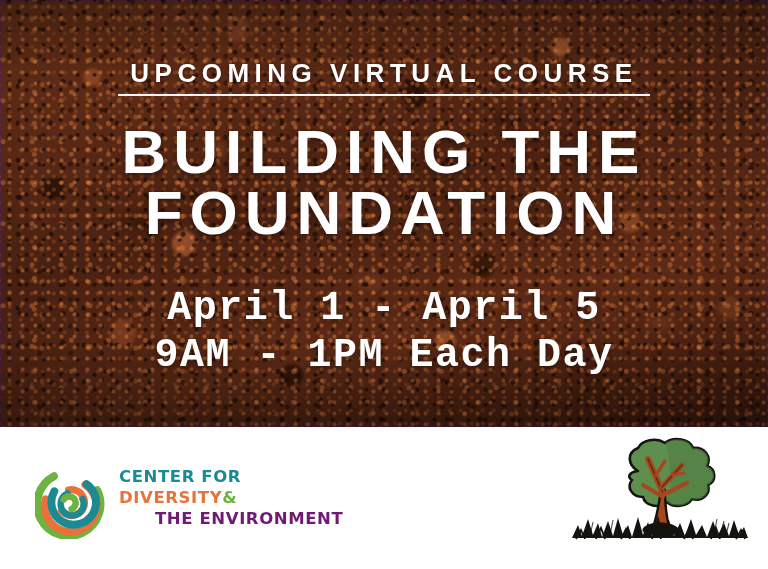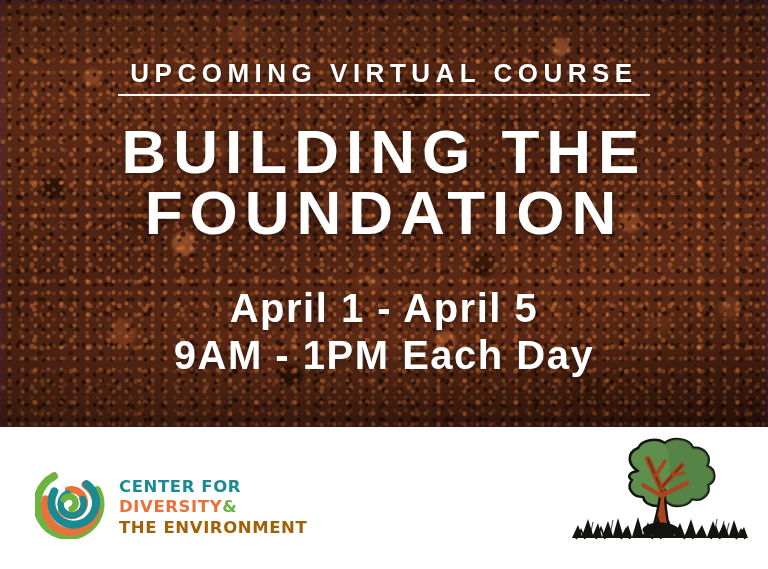--- a/index.html
+++ b/index.html
@@ -140,52 +140,52 @@
     position: absolute;
     top: 285px;
     left: 0;
     right: 0;
     font-size: 40px;
     font-weight: bold;
     line-height: 1.18;
     letter-spacing: 1.5px;
     text-shadow: 0 2px 6px rgba(0,0,0,.40);
   }
-  .details-line { display: block; white-space: nowrap; }
+  .details-line { display: block; white-space: nowrap; font-family: Liberation Mono, monospace; }
 
   
   .footer {
     position: absolute;
     left: 0;
     top: 427px;
     width: 768px;
     height: 142px;
     background: #ffffff;
   }
 
   .brand {
     position: absolute;
     left: 35px;
     top: 40px;
     display: flex;
-    align-items: flex-end;
+    align-items: flex-start;
   }
   .brand-mark { width: 72px; height: 72px; flex: 0 0 auto; }
   .brand-words {
     margin-left: 12px;
     font-family: "DejaVu Sans", sans-serif;
     font-weight: bold;
     font-size: 16.5px;
     line-height: 1.26;
     letter-spacing: .6px;
   }
   .bw-1 { color: #1b8a92; }
   .bw-2 { color: #e8733a; margin-top: 27px; }
   .bw-amp { color: #6cb33f; }
-  .bw-3 { color: #a16207; }
+  .bw-3 { color: #701a75; margin-left: 36px; }
 
   .tree-art {
     position: absolute;
     left: 566px;
     top: 8px;
     width: 185px;
     height: 120px;
   }
 </style>
 </head>

